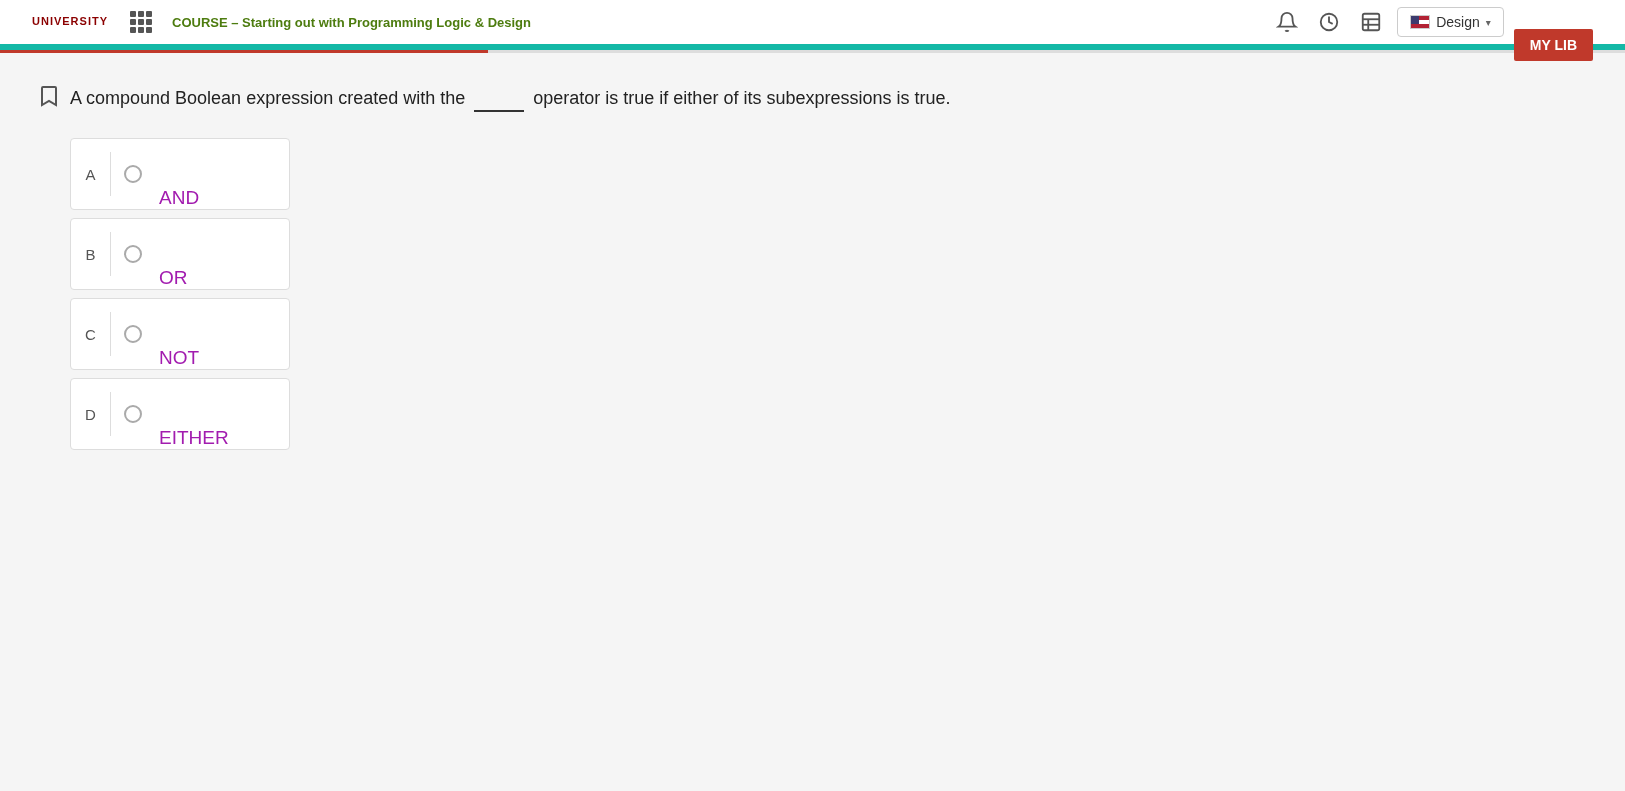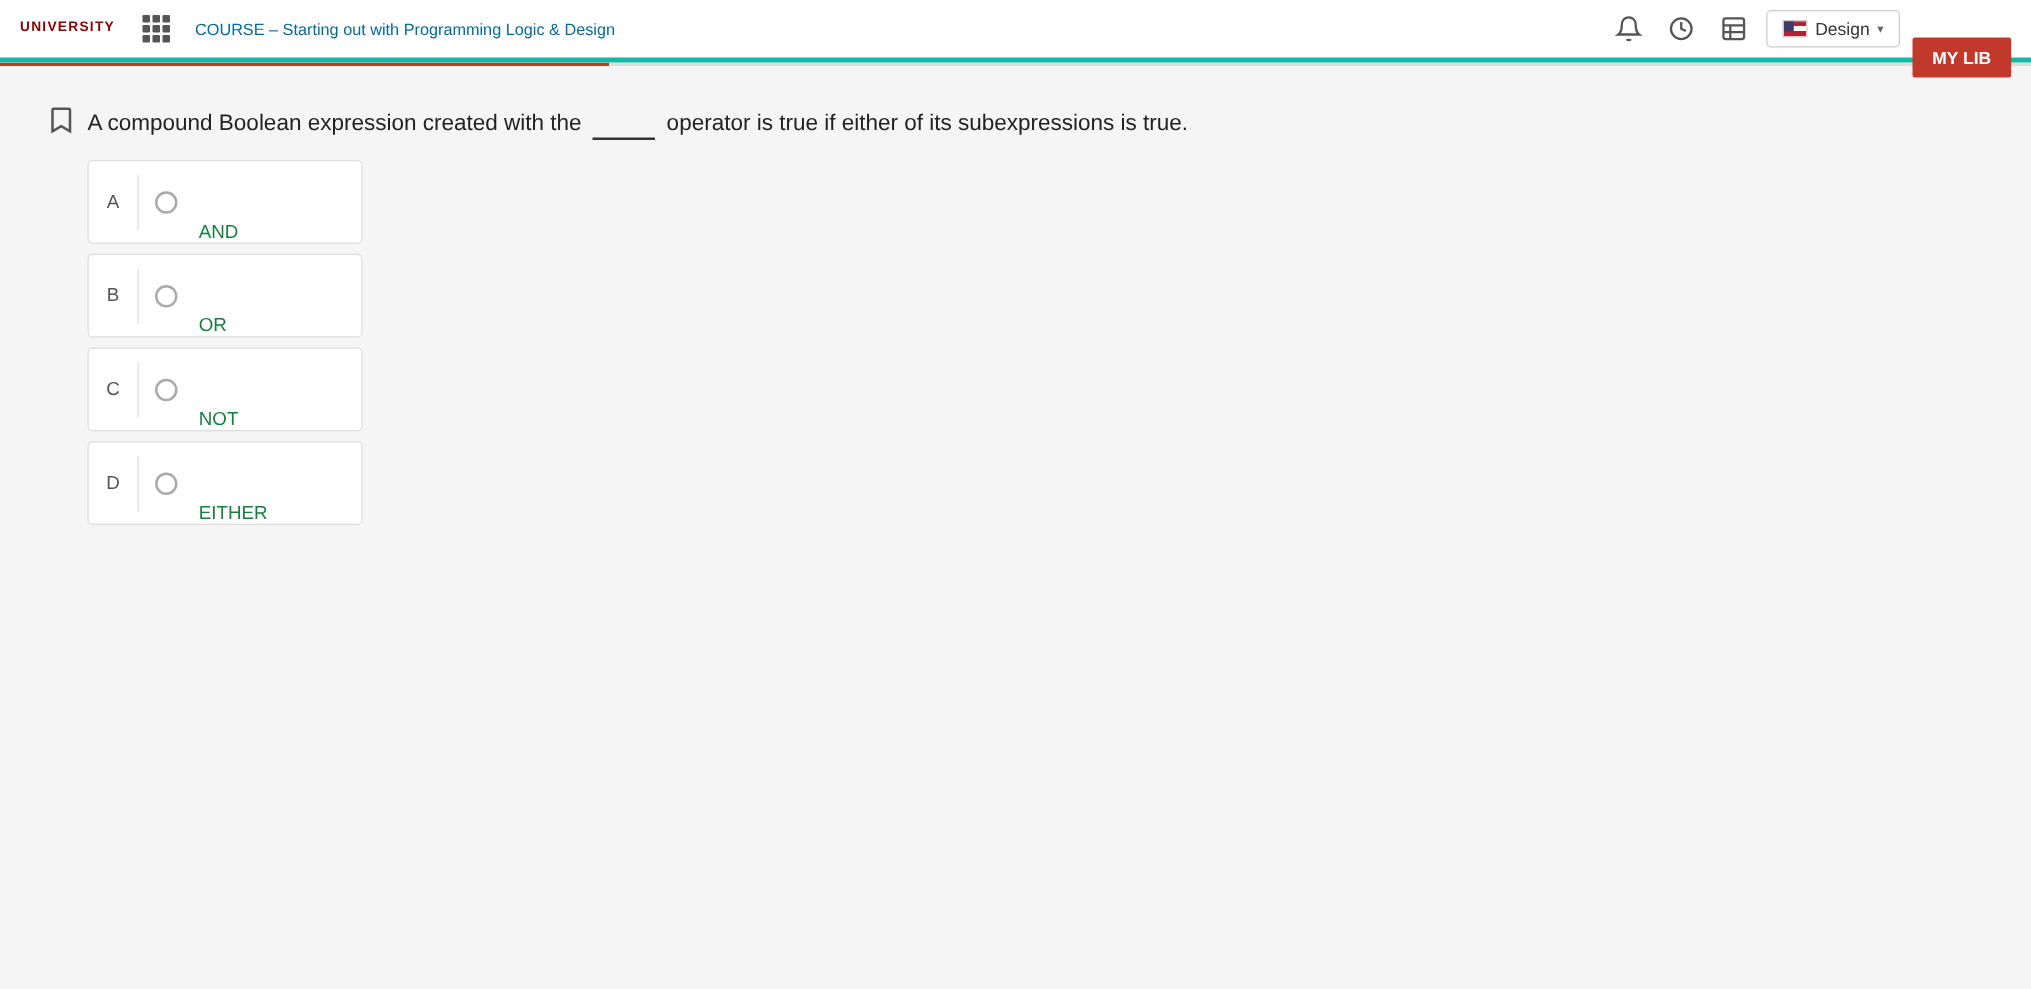--- a/index.html
+++ b/index.html
@@ -15,22 +15,22 @@
       height: 791px;
       overflow: hidden;
       position: relative;
     }
 
     
     .top-bar {
       display: flex;
       align-items: center;
       background-color: #ffffff;
-      border-bottom: 4px solid #14b8a6;
-      padding: 0 16px;
+      border-bottom: 6px solid #14b8a6;
+      padding: 0 32px;
       height: 50px;
       position: relative;
     }
 
     .top-bar-left {
       display: flex;
       align-items: center;
       gap: 12px;
     }
 
@@ -59,22 +59,23 @@
 
     .grid-dot {
       width: 6px;
       height: 6px;
       background-color: #555;
       border-radius: 1px;
     }
 
     .course-title {
       font-size: 13px;
-      color: #0369a1;
+      color: #4d7c0f;
       margin-left: 8px;
+      font-weight: bold;
     }
 
     .top-bar-right {
       margin-left: auto;
       display: flex;
       align-items: center;
       gap: 10px;
     }
 
     .icon-btn {
@@ -147,21 +148,21 @@
     }
 
     .question-container {
       background: transparent;
     }
 
     .question-header {
       display: flex;
       align-items: flex-start;
       gap: 12px;
-      margin-bottom: 16px;
+      margin-bottom: 26px;
     }
 
     .bookmark-icon {
       margin-top: 2px;
       font-size: 18px;
       color: #555;
     }
 
     .question-text {
       font-size: 18px;
@@ -221,22 +222,22 @@
     .radio-circle {
       width: 18px;
       height: 18px;
       border-radius: 50%;
       border: 2px solid #aaa;
       background: #fff;
       cursor: pointer;
     }
 
     .option-label {
-      font-size: 15px;
-      color: #15803d;
+      font-size: 19px;
+      color: #a21caf;
       padding-left: 4px;
       margin-top: 48px;
     }
   </style>
 </head>
 <body>
 
 <div class="top-bar">
   <div class="top-bar-left">
     <div class="university-logo">

